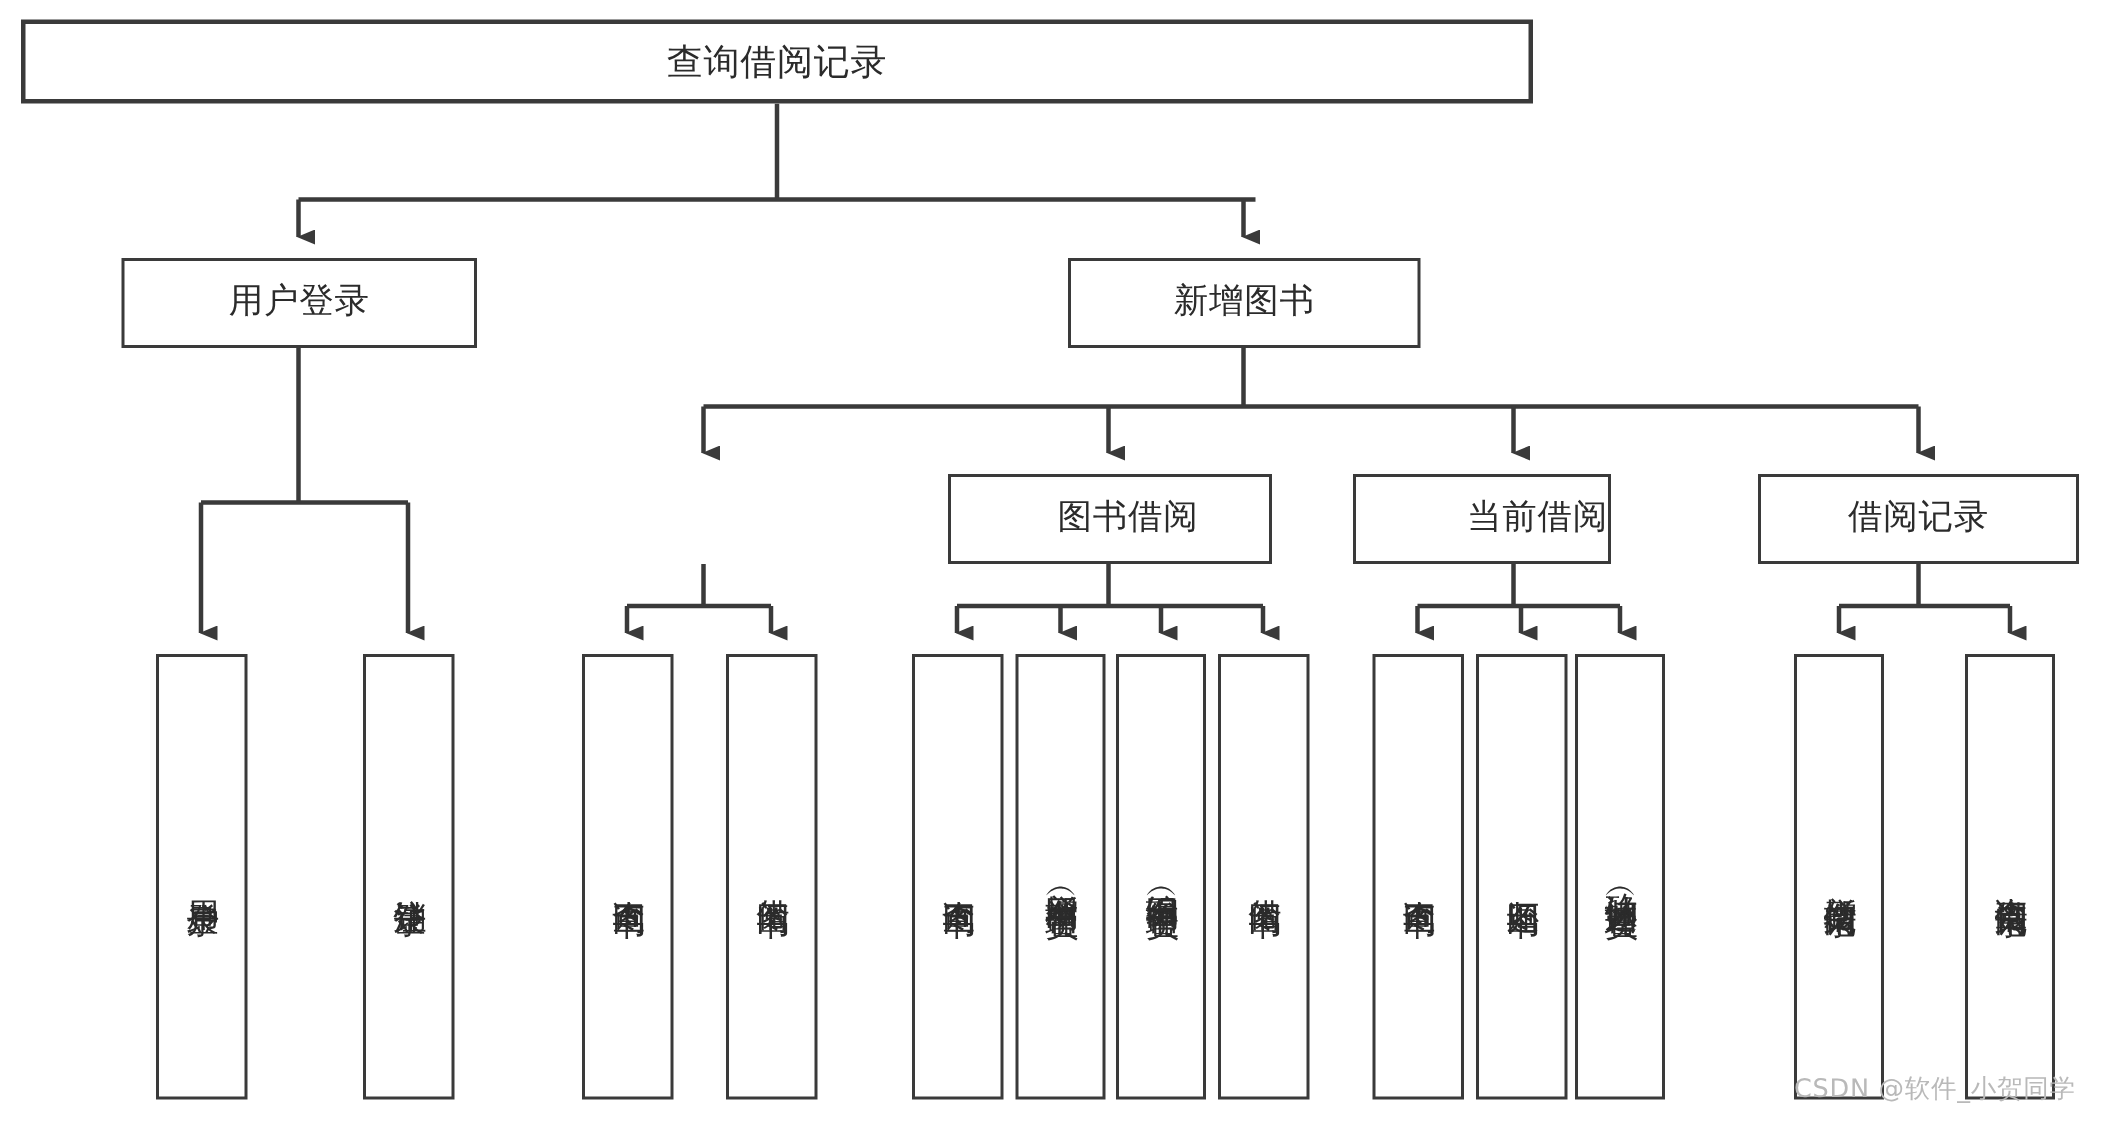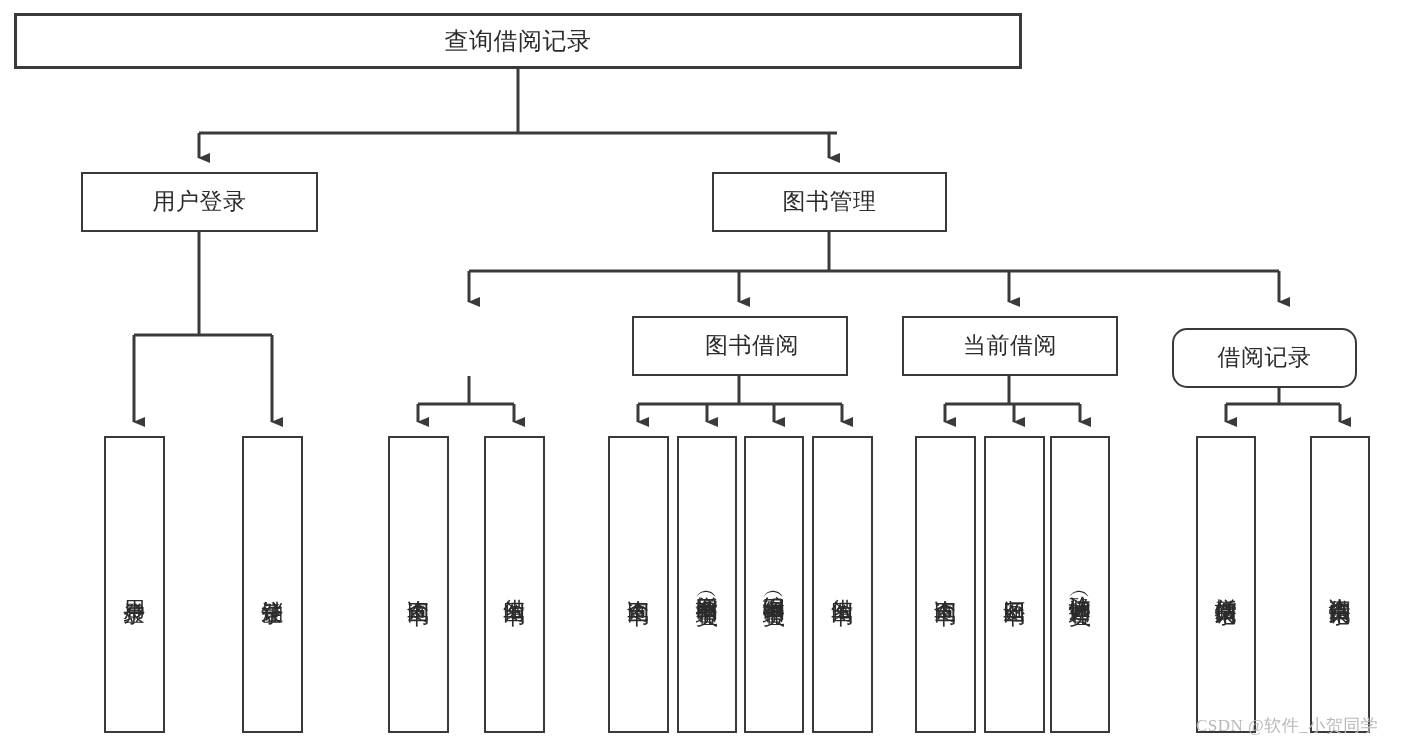--- a/index.html
+++ b/index.html
@@ -148,33 +148,33 @@
 
   <div class="node root horiz" style="left:14px; top:13px; width:1008px; height:56px;">
     <span class="node-label">查询借阅记录</span>
   </div>
 
   <div class="node horiz" style="left:81px; top:172px; width:237px; height:60px;">
     <span class="node-label">用户登录</span>
   </div>
 
   <div class="node horiz" style="left:712px; top:172px; width:235px; height:60px;">
-    <span class="node-label">图书管理</span>
+    <span class="node-label">新增图书</span>
   </div>
 
 
   <div class="node horiz" style="left:632px; top:316px; width:216px; height:60px;padding-left:24px;">
     <span class="node-label">图书借阅</span>
   </div>
 
-  <div class="node horiz" style="left:902px; top:316px; width:216px; height:60px;">
+  <div class="node horiz" style="left:902px; top:316px; width:172px; height:60px;justify-content:flex-end;">
     <span class="node-label">当前借阅</span>
   </div>
 
-  <div class="node horiz" style="left:1172px; top:328px; width:185px; height:60px;border-radius:15px;">
+  <div class="node horiz" style="left:1172px; top:316px; width:214px; height:60px;">
     <span class="node-label">借阅记录</span>
   </div>
 
   <div class="node vert" style="left:104px; top:436px; width:61px; height:297px;">
     <span class="node-label">用户登录</span>
   </div>
 
   <div class="node vert" style="left:242px; top:436px; width:61px; height:297px;">
     <span class="node-label">注销登录</span>
   </div>
@@ -216,15 +216,15 @@
   </div>
 
   <div class="node vert" style="left:1196px; top:436px; width:60px; height:297px;">
     <span class="node-label">新增借阅记录</span>
   </div>
 
   <div class="node vert" style="left:1310px; top:436px; width:60px; height:297px;">
     <span class="node-label">查询借阅记录</span>
   </div>
 
-  <div id="watermark" style="left:1196px; top:714px;font-family:Liberation Serif, serif;">CSDN @软件_小贺同学</div>
+  <div id="watermark" style="left:1196px; top:714px;">CSDN @软件_小贺同学</div>
 
 </div>
 
 </body></html>

